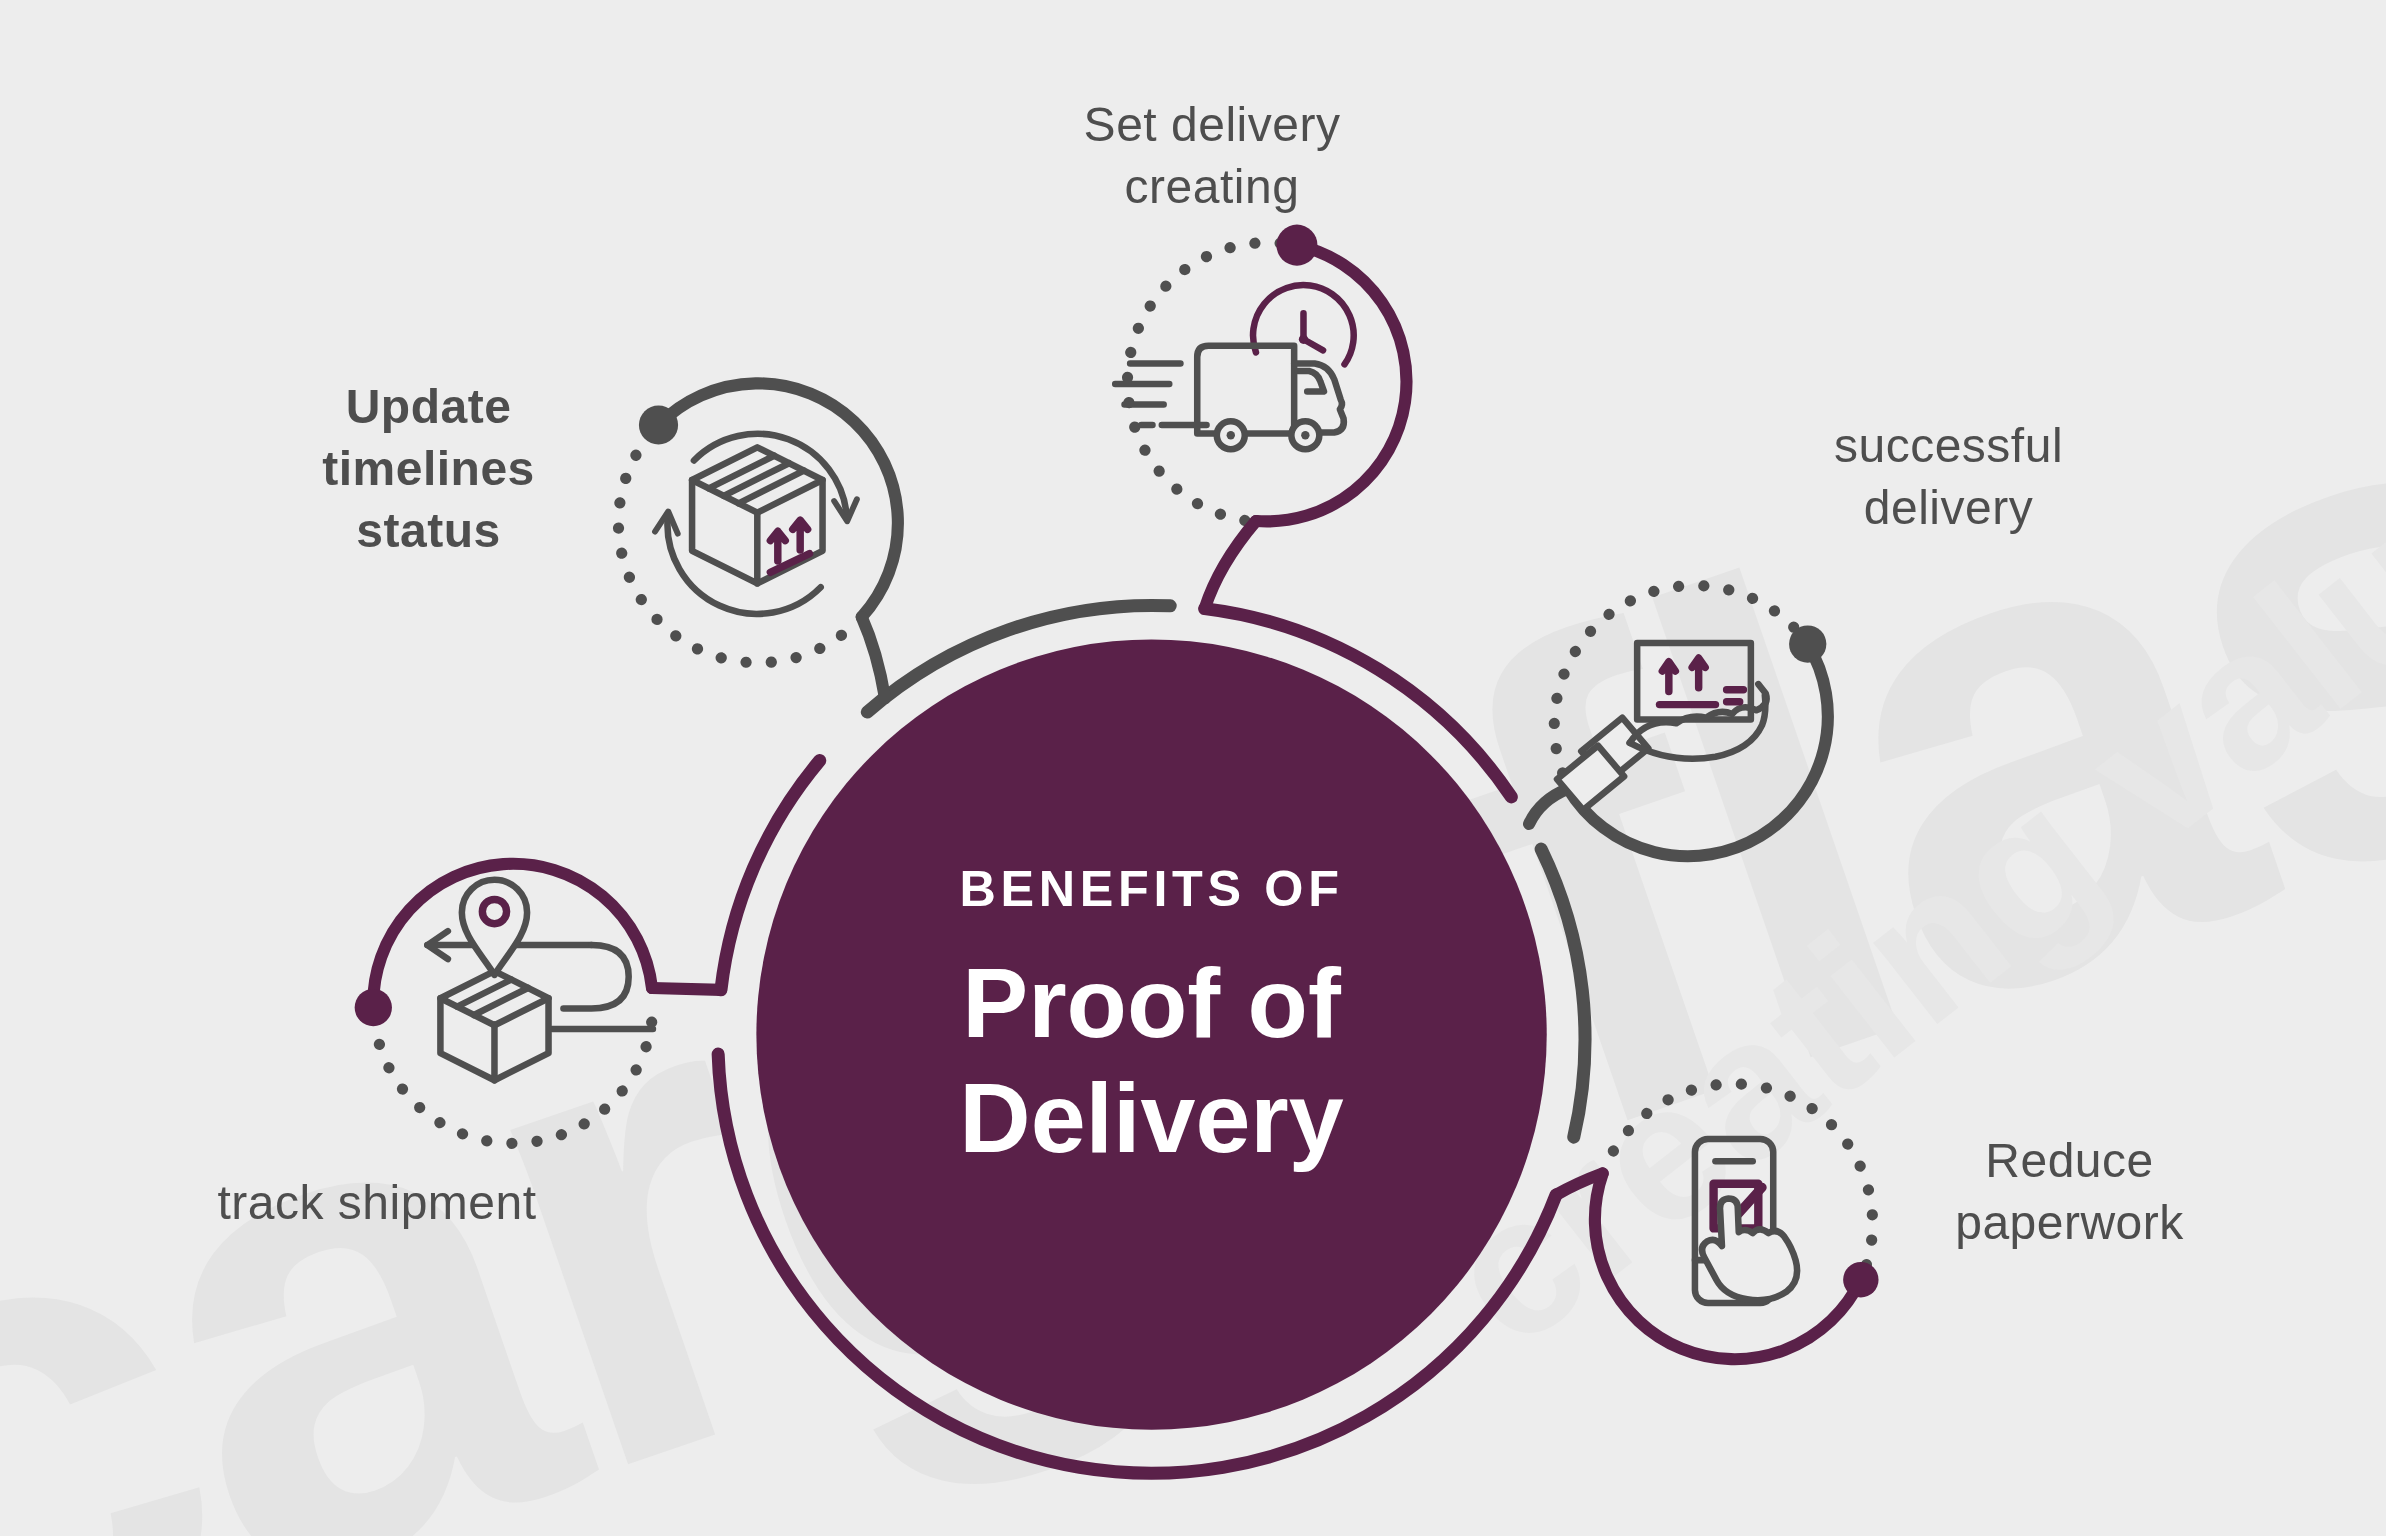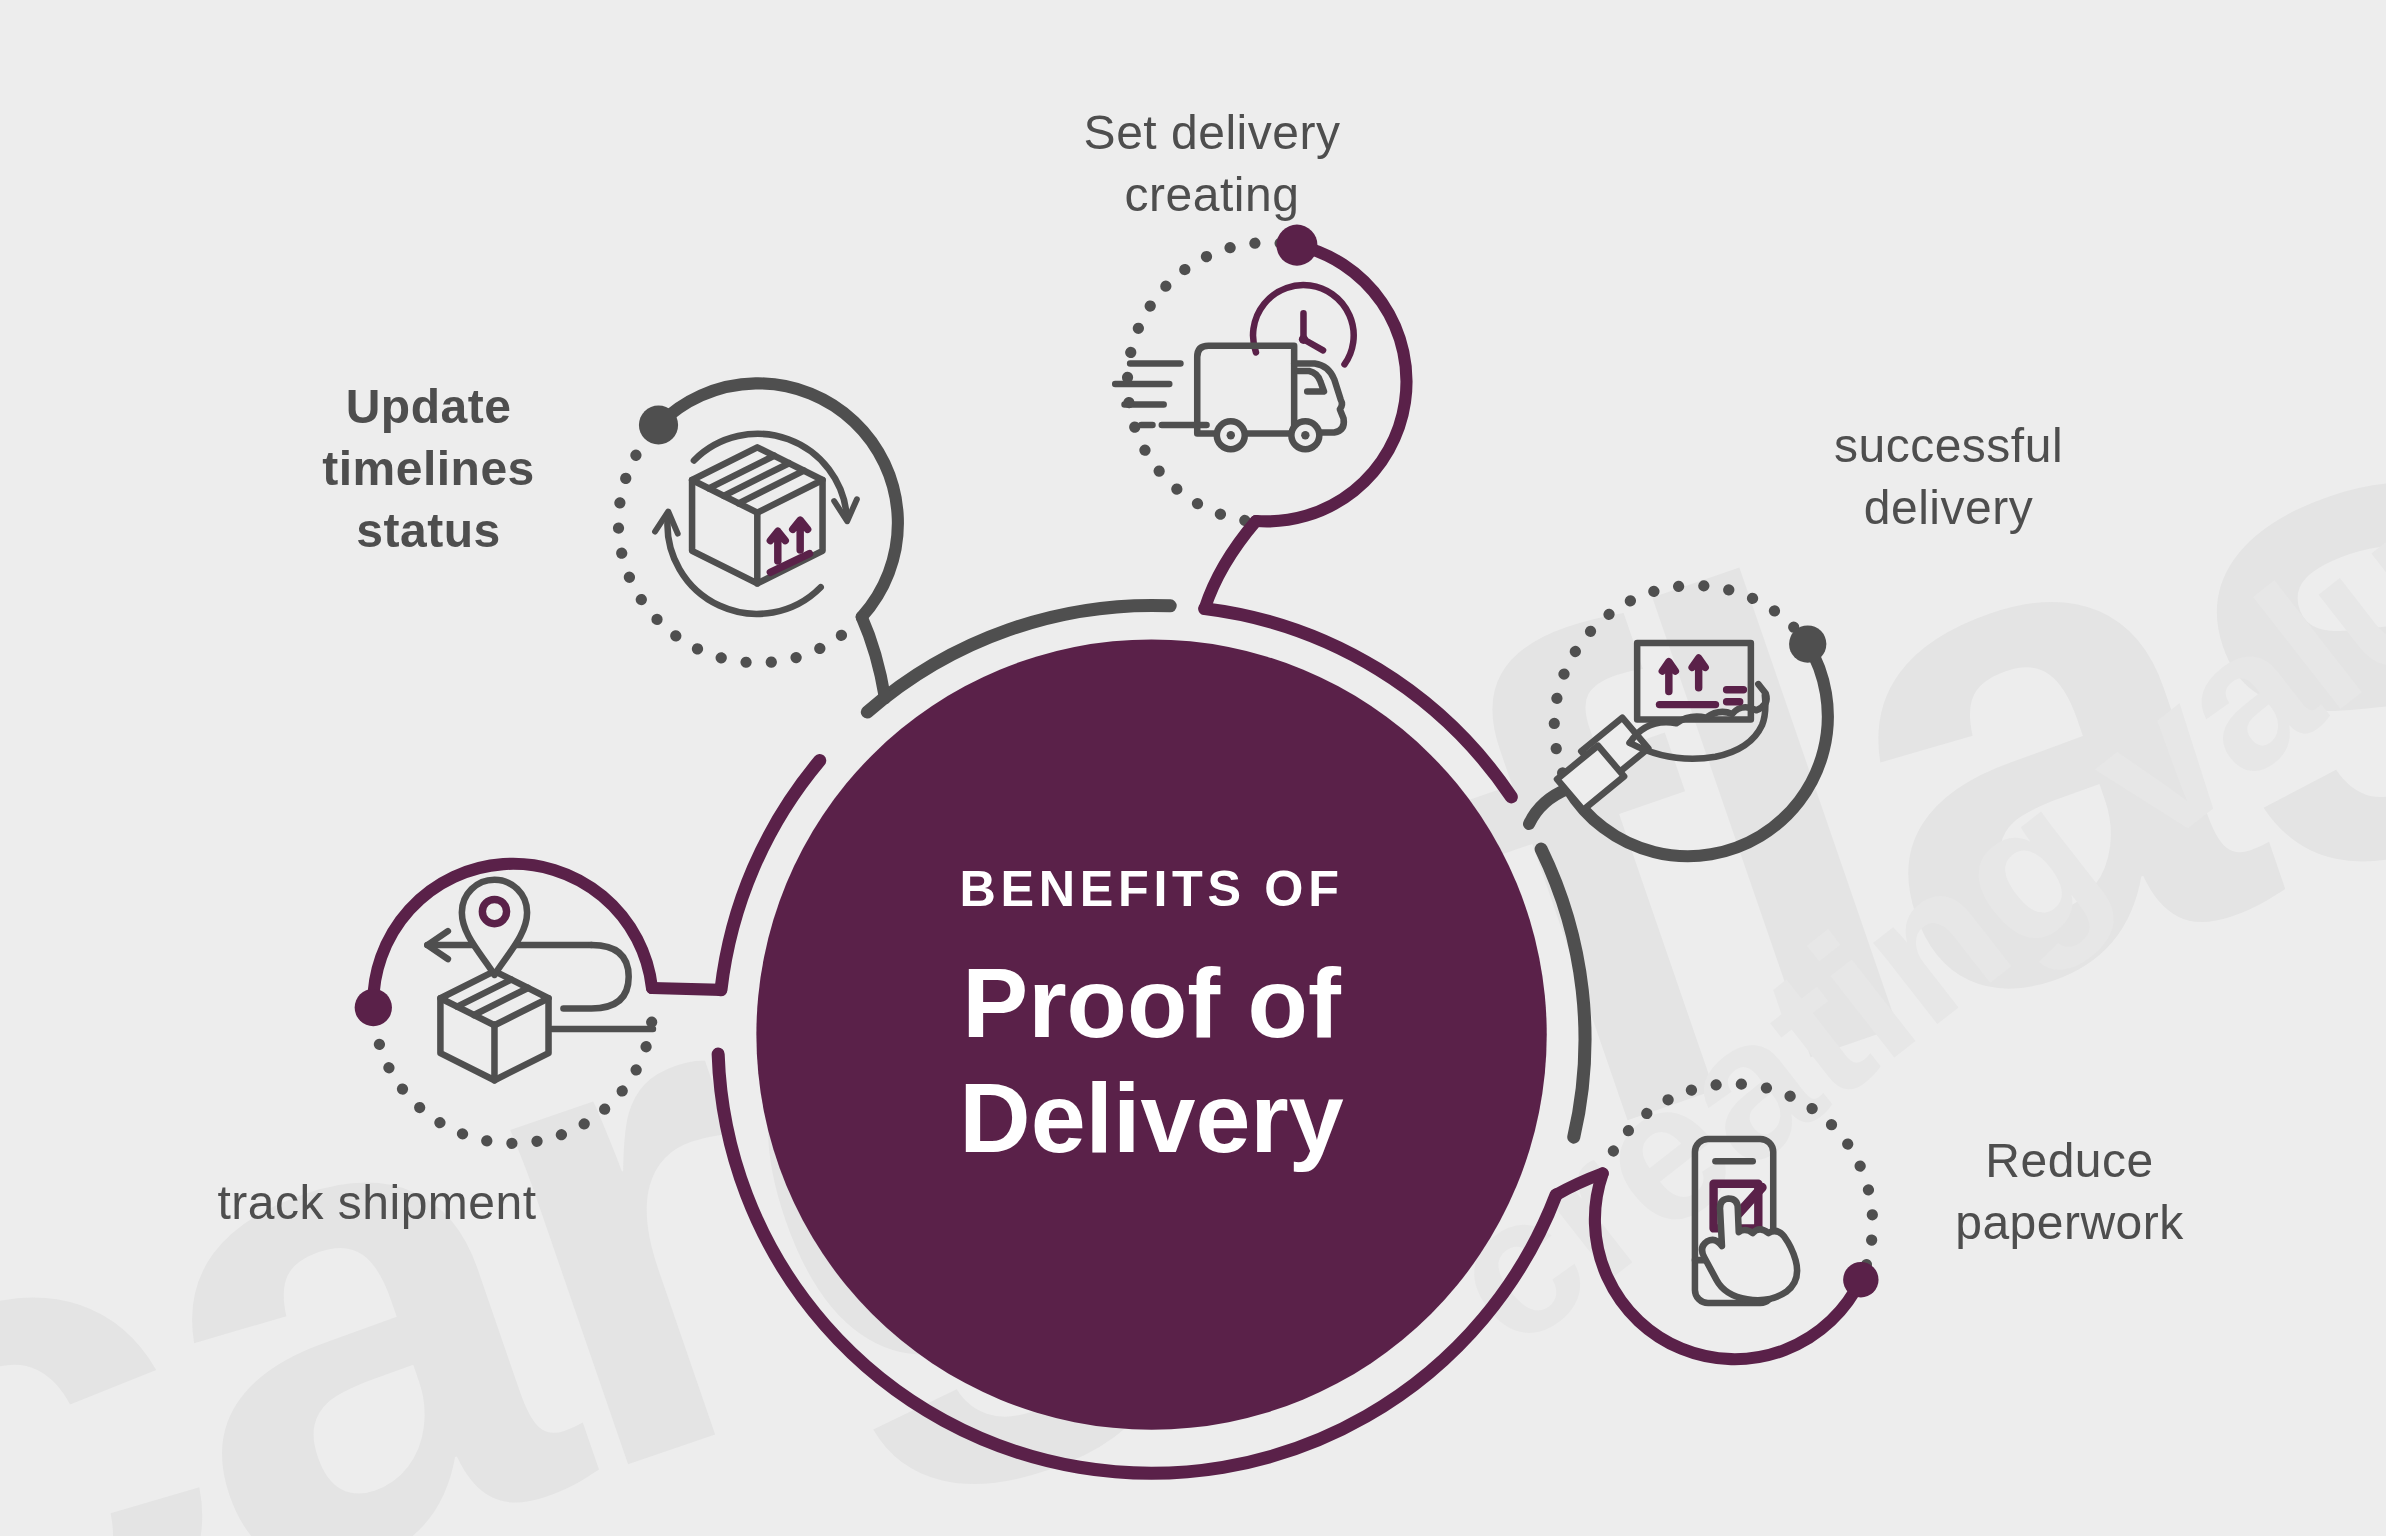--- a/index.html
+++ b/index.html
@@ -171,21 +171,21 @@
       <text class="ctext bigline" x="1235" y="1236">Delivery</text>
     </g>
   </svg>
 
   <div class="label" style="left:242px;top:376px;width:373px;font-weight:bold;">
     <div>Update</div>
     <div>timelines</div>
     <div>status</div>
   </div>
 
-  <div class="label" style="left:1016px;top:94px;width:392px;margin-top:8px;">
+  <div class="label" style="left:1016px;top:94px;width:392px;">
     <div>Set delivery</div>
     <div>creating</div>
   </div>
 
   <div class="label" style="left:1762px;top:415px;width:373px;">
     <div>successful</div>
     <div>delivery</div>
   </div>
 
   <div class="label" style="left:1883px;top:1130px;width:373px;">

